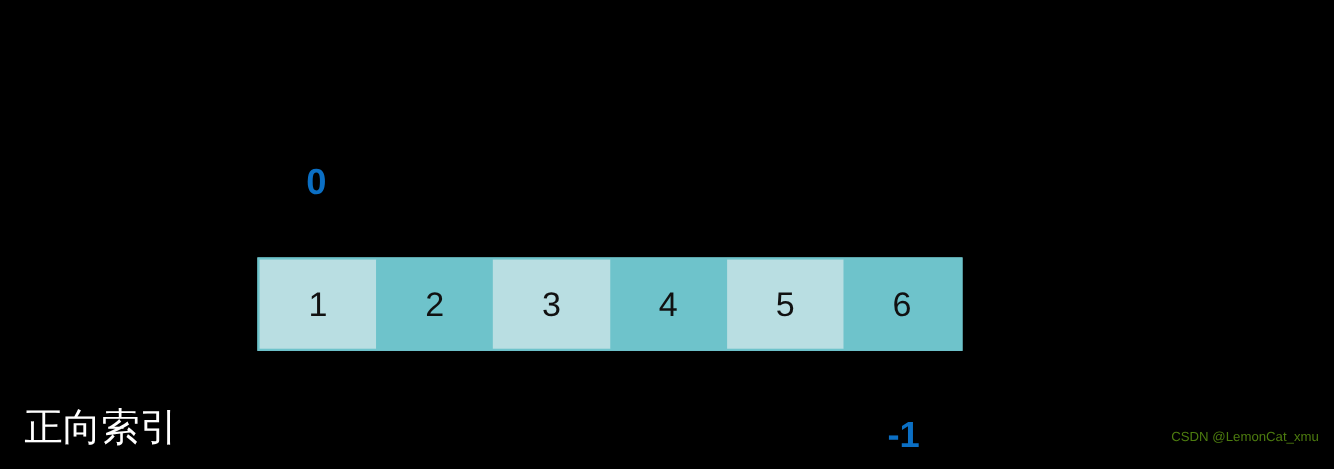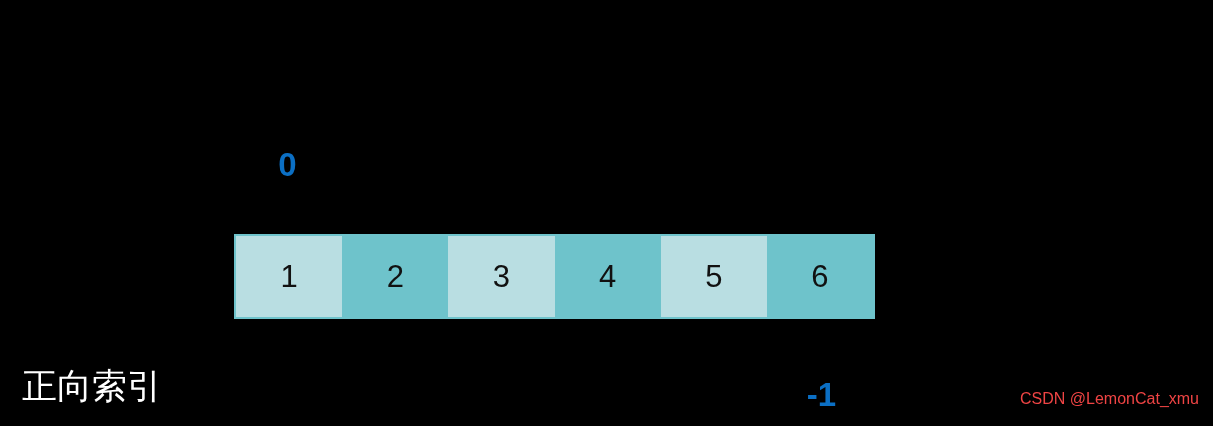--- a/index.html
+++ b/index.html
@@ -68,32 +68,32 @@
     line-height: 1;
   }
 
   
   #caption-label {
     position: absolute;
     left: 22px;
     top: 370px;
     color: #ffffff;
     font-size: 35px;
-    font-family: Liberation Mono, monospace;
+    font-family: Liberation Serif, serif;
     line-height: 1.1;
     white-space: nowrap;
   }
 
   
   #watermark {
     position: absolute;
     right: 14px;
     top: 390px;
-    color: #ef4444;
-    font-size: 16px;
+    color: #4d7c0f;
+    font-size: 12px;
     font-family: "Liberation Sans", sans-serif;
     white-space: nowrap;
     text-align: center;
   }
 </style>
 </head>
 <body>
 
 <div id="start-index-label">0</div>
 

